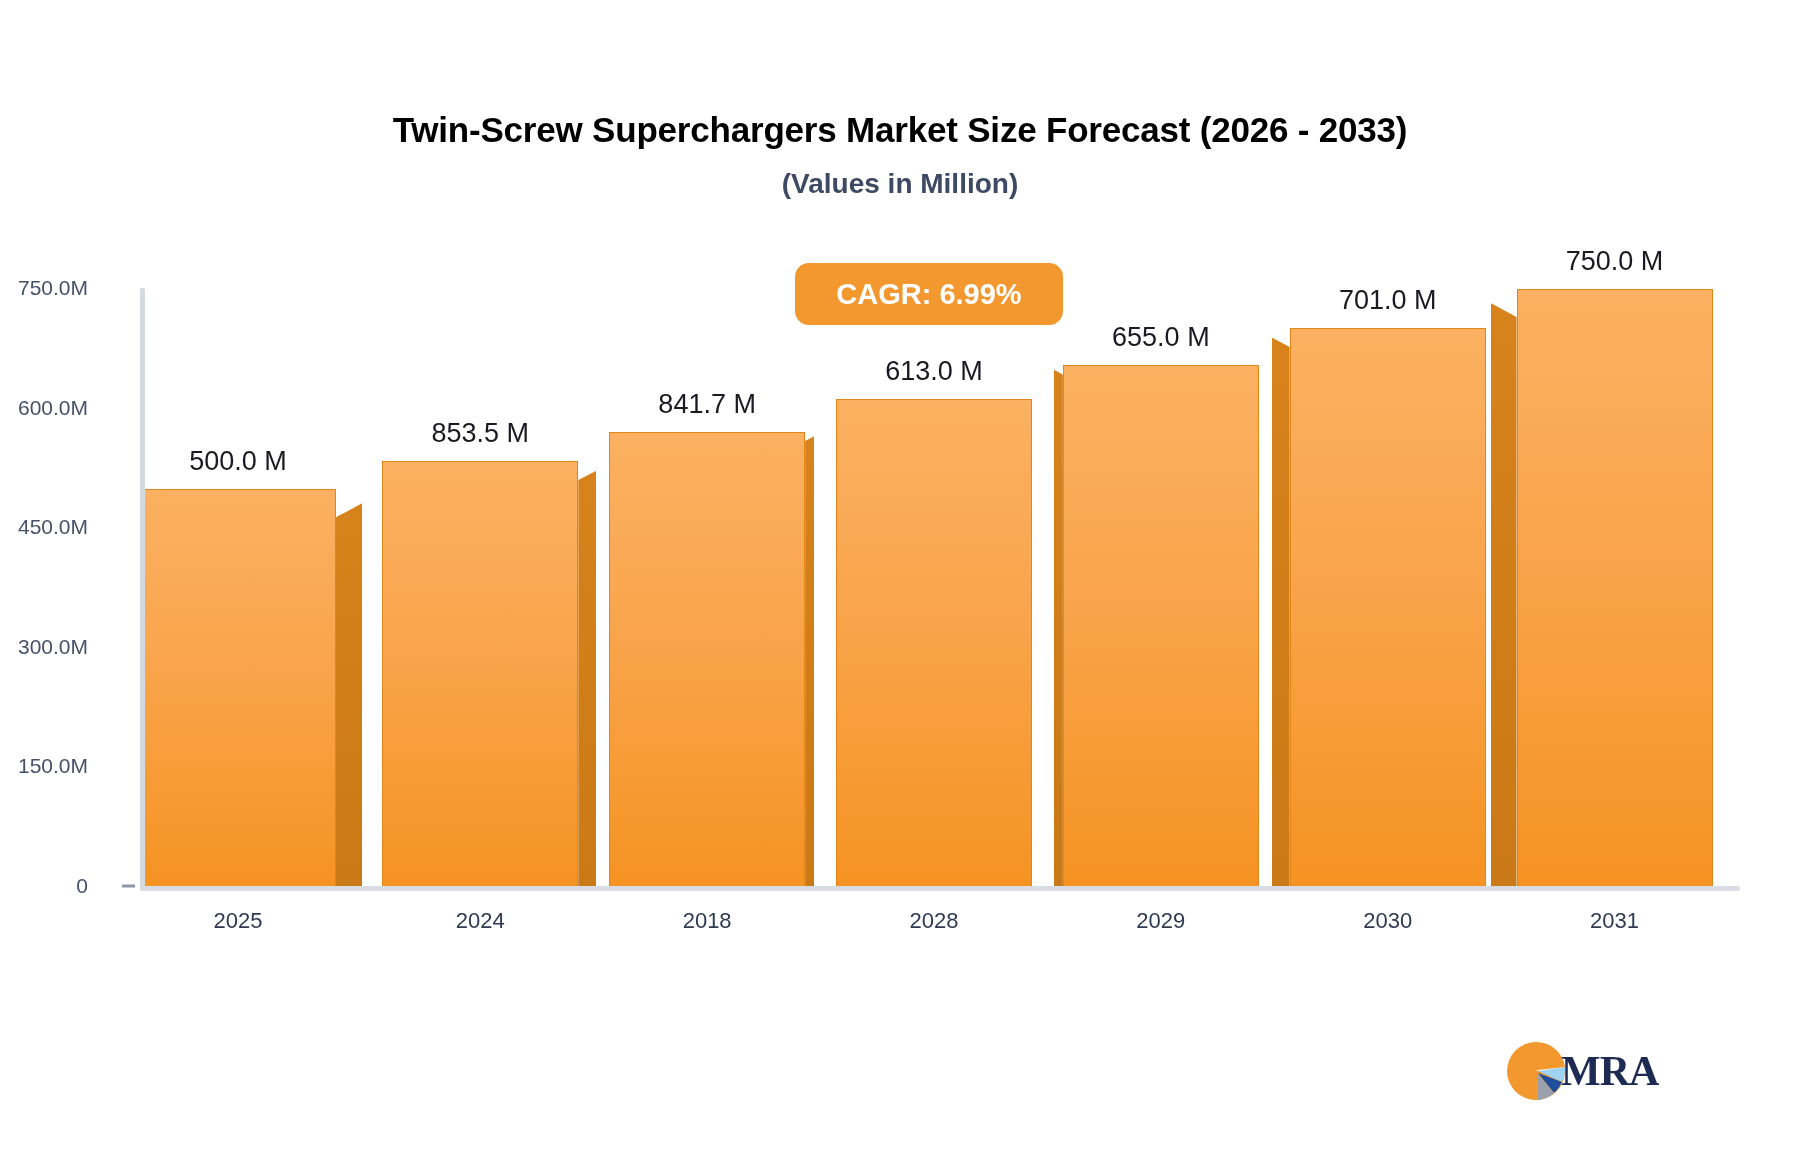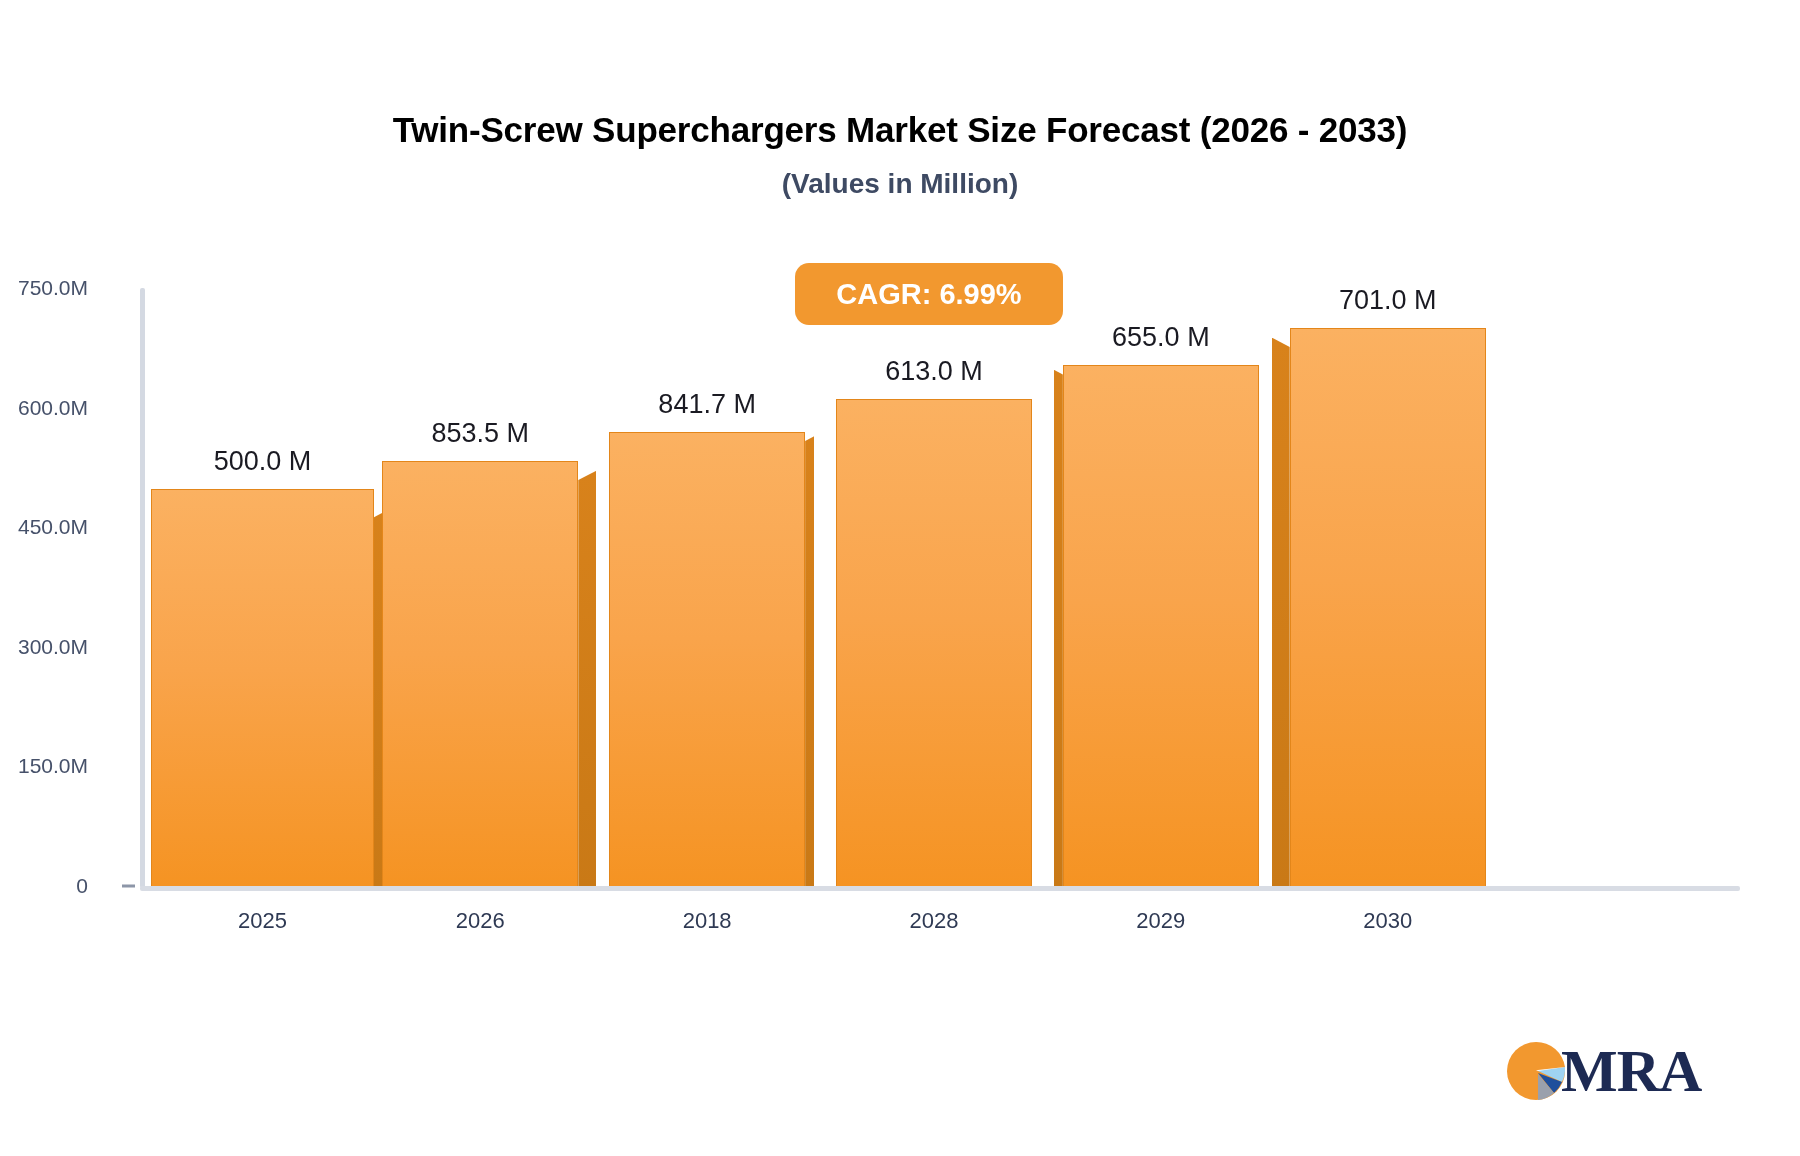--- a/index.html
+++ b/index.html
@@ -170,21 +170,21 @@
     top: 1032px;
     width: 210px;
     height: 78px;
     display: flex;
     align-items: center;
     z-index: 7;
   }
   #logo-mark { width: 62px; height: 62px; flex: 0 0 62px; }
   #logo-text {
     font-family: "Liberation Serif", serif;
-    font-size: 60px;
+    font-size: 42px;
     font-weight: bold;
     color: #1d2a53;
     letter-spacing: -1px;
     margin-left: -6px;
     line-height: 62px;
   }
 </style>
 </head>
 <body>
 
@@ -204,31 +204,31 @@
       <div class="y-tick" style="top: 886px;">0</div>
       <div class="y-tick-mark" style="top: 886px;"></div>
       <div class="y-tick" style="top: 766.4px;">150.0M</div>
       <div class="y-tick" style="top: 646.8px;">300.0M</div>
       <div class="y-tick" style="top: 527.2px;">450.0M</div>
       <div class="y-tick" style="top: 407.6px;">600.0M</div>
       <div class="y-tick" style="top: 288px;">750.0M</div>
     </div>
 
   <div id="plot">
-      <div class="bar-group" style="left: 11px; width: 223px; height: 400.667px;">
+      <div class="bar-group" style="left: 0; width: 196px; height: 400.667px;">
         <div class="bar-face" style="height: 400.667px;"></div>
         <div class="bar-side right" style="width: 26px; height: 386.667px; clip-path: polygon(0px 14px, 100% 0px, 100% 100%, 0px 100%);"></div>
         <div class="bar-label" style="bottom: 412.667px;">500.0 M</div>
         <div class="x-label">2025</div>
       </div>
       <div class="bar-group" style="left: 242.286px; width: 196px; height: 428.713px;">
         <div class="bar-face" style="height: 428.713px;"></div>
         <div class="bar-side right" style="width: 18px; height: 419.38px; clip-path: polygon(0px 9.33333px, 100% 0px, 100% 100%, 0px 100%);"></div>
         <div class="bar-label" style="bottom: 440.713px;">853.5 M</div>
-        <div class="x-label">2026</div>
+        <div class="x-label">2024</div>
       </div>
       <div class="bar-group" style="left: 469.143px; width: 196px; height: 458.363px;">
         <div class="bar-face" style="height: 458.363px;"></div>
         <div class="bar-side right" style="width: 9px; height: 453.696px; clip-path: polygon(0px 4.66667px, 100% 0px, 100% 100%, 0px 100%);"></div>
         <div class="bar-label" style="bottom: 470.363px;">841.7 M</div>
         <div class="x-label">2018</div>
       </div>
       <div class="bar-group" style="left: 696px; width: 196px; height: 491.217px;">
         <div class="bar-face" style="height: 491.217px;"></div>
         <div class="bar-label" style="bottom: 503.217px;">613.0 M</div>
@@ -238,20 +238,26 @@
         <div class="bar-face" style="height: 524.873px;"></div>
         <div class="bar-side left" style="width: 9px; height: 520.207px; clip-path: polygon(0px 0px, 100% 4.66667px, 100% 100%, 0px 100%);"></div>
         <div class="bar-label" style="bottom: 536.873px;">655.0 M</div>
         <div class="x-label">2029</div>
       </div>
       <div class="bar-group" style="left: 1149.71px; width: 196px; height: 561.735px; text-align: right;">
         <div class="bar-face" style="height: 561.735px;"></div>
         <div class="bar-side left" style="width: 18px; height: 552.401px; clip-path: polygon(0px 0px, 100% 9.33333px, 100% 100%, 0px 100%);"></div>
         <div class="bar-label" style="bottom: 573.735px;">701.0 M</div>
         <div class="x-label">2030</div>
+      </div>
+      <div class="bar-group" style="left: 1376.57px; width: 196px; height: 601px;">
+        <div class="bar-face" style="height: 601px;"></div>
+        <div class="bar-side left" style="width: 26px; height: 587px; clip-path: polygon(0px 0px, 100% 14px, 100% 100%, 0px 100%);"></div>
+        <div class="bar-label" style="bottom: 613px;">750.0 M</div>
+        <div class="x-label">2031</div>
       </div>
     </div>
 
   <div id="logo">
     <svg id="logo-mark" viewBox="0 0 62 62">
       <path d="M31 31 L31 2 A29 29 0 1 0 31 60 Z" fill="#f2982f"></path>
       <path d="M31 31 L31 60 A29 29 0 0 0 60 31 Z" fill="#f2982f"></path>
       <path d="M33 31 L60 27 A29 29 0 0 1 57 42 Z" fill="#9fd3f2"></path>
       <path d="M33 33 L57 42 A29 29 0 0 1 49 53 Z" fill="#1f4f9c"></path>
       <path d="M33 34 L49 53 A29 29 0 0 1 33 60 Z" fill="#9aa0ac"></path>

